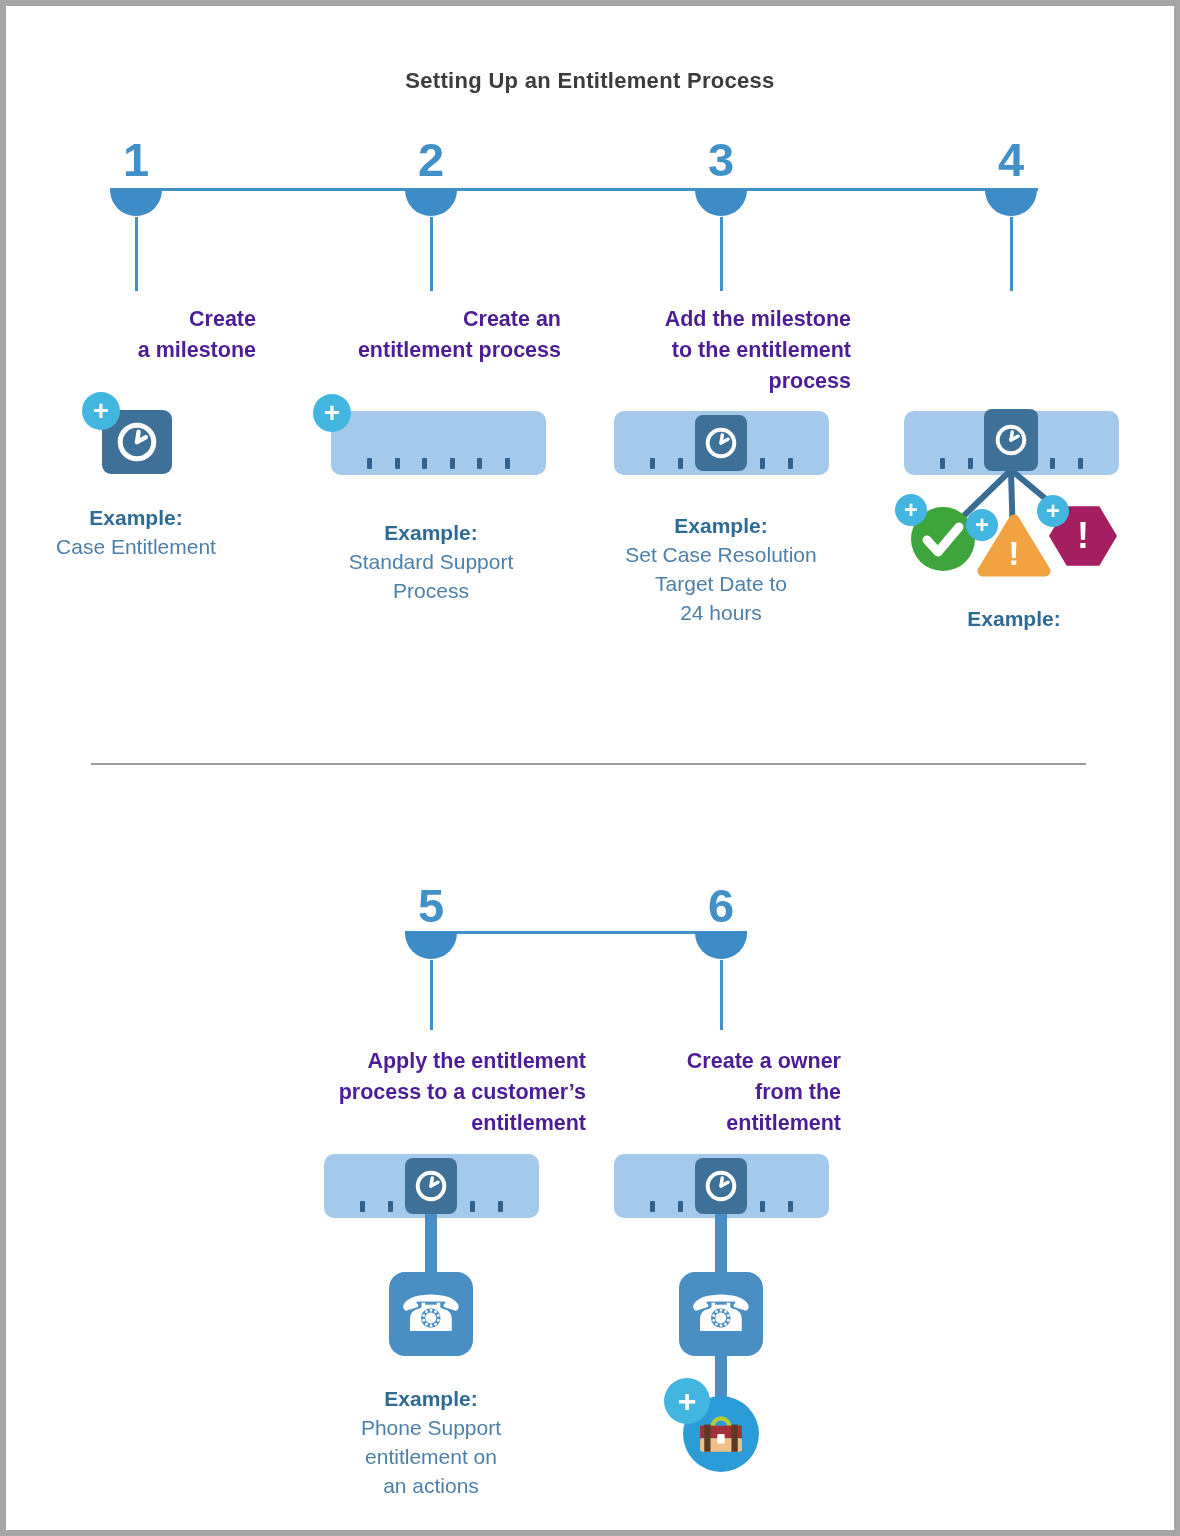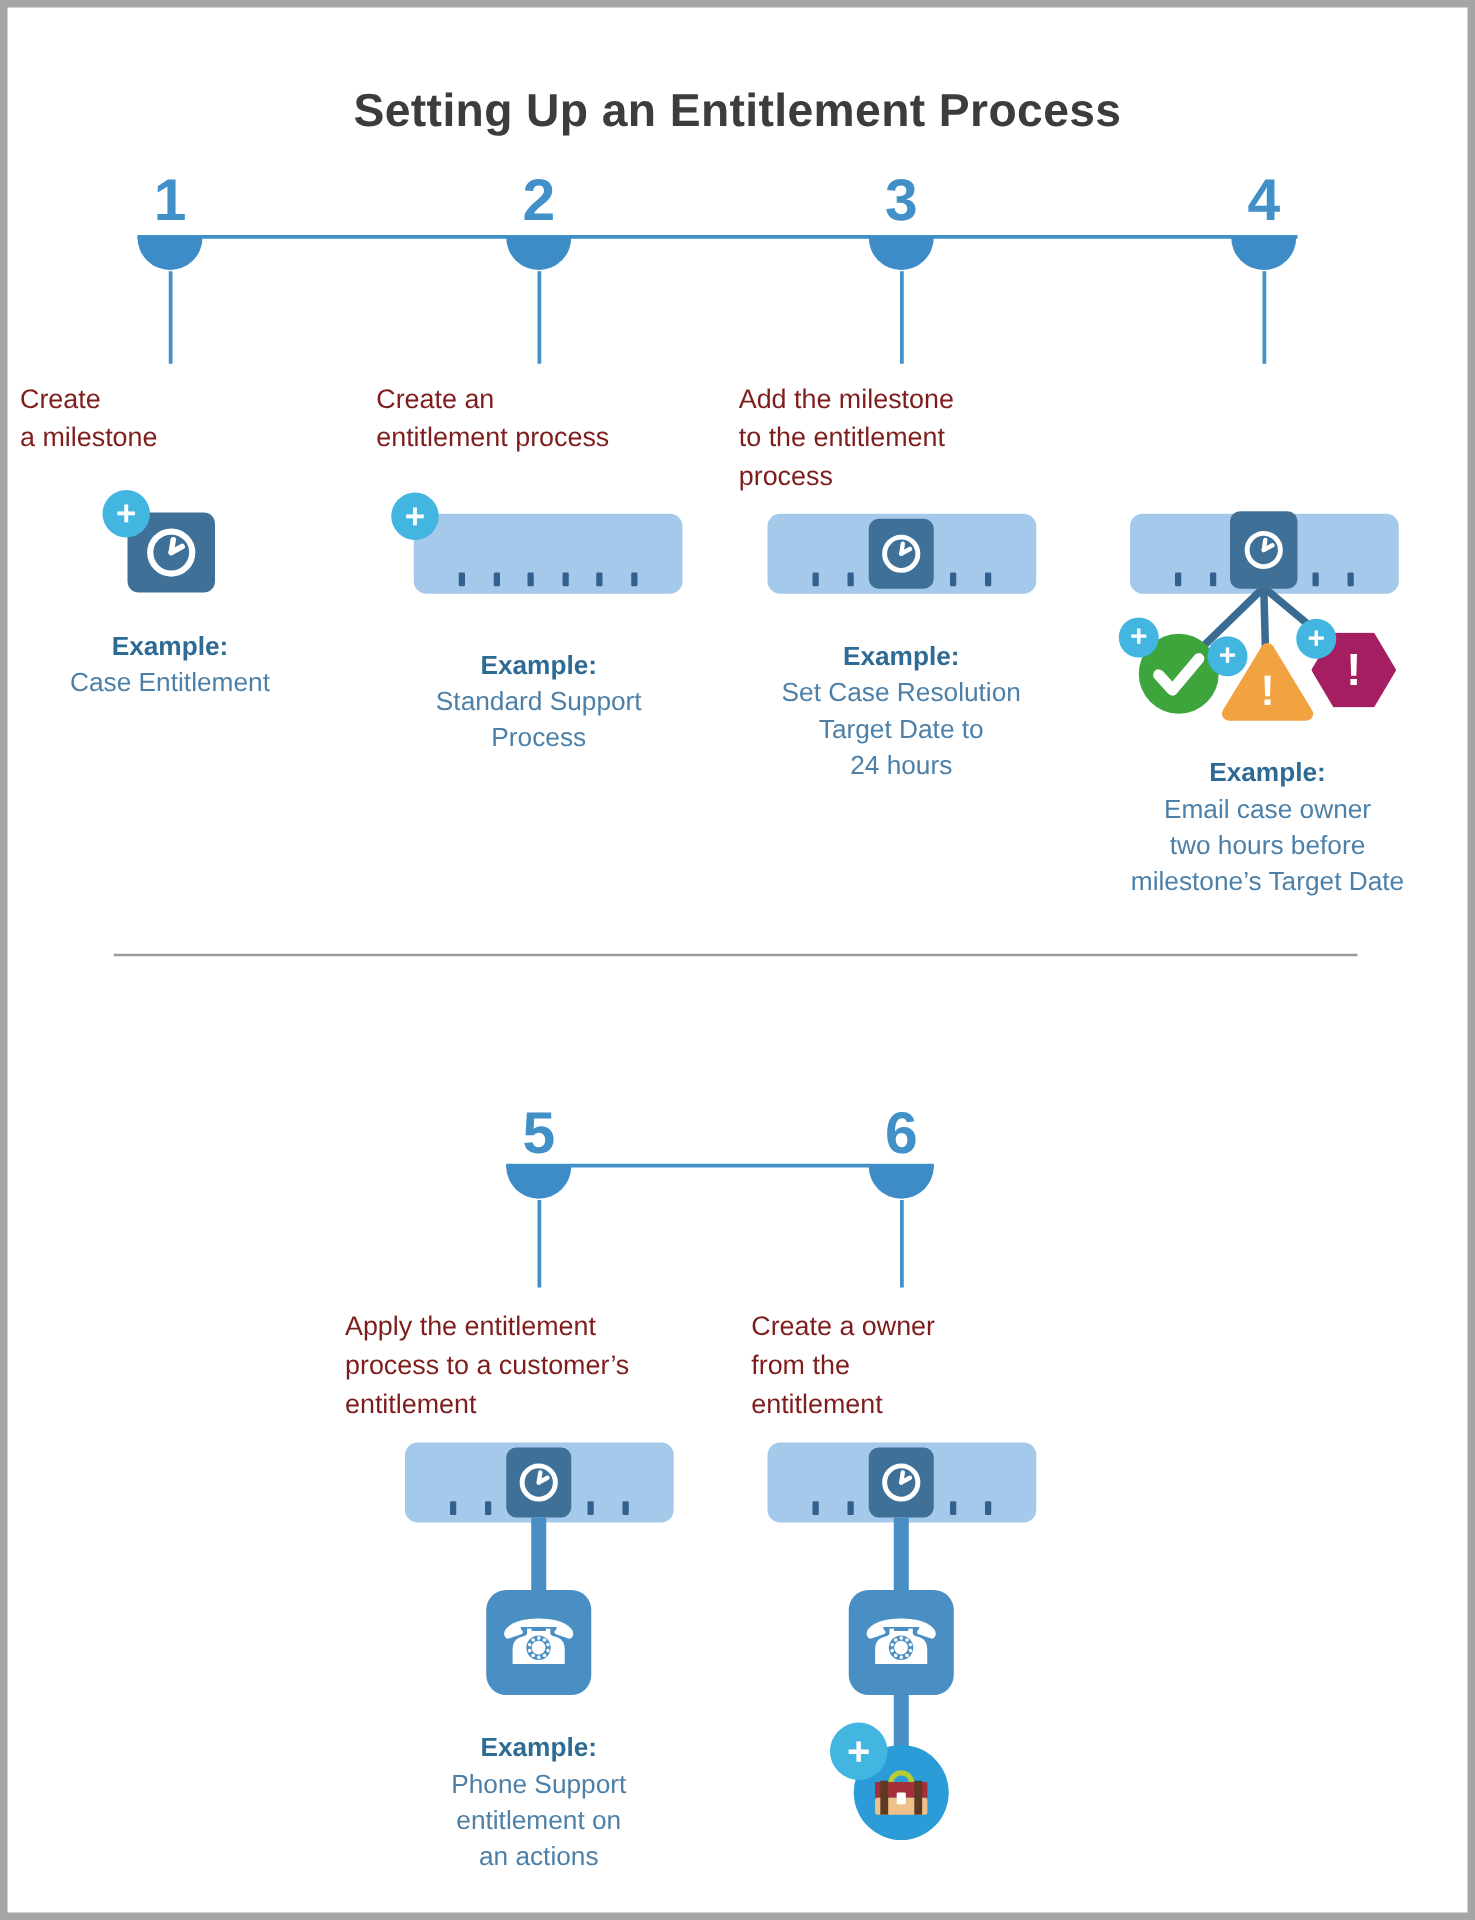--- a/index.html
+++ b/index.html
@@ -8,36 +8,36 @@
     width:1180px;height:1536px;
     box-sizing:border-box;
     border:6px solid #a5a5a5;
     background:#ffffff;
     font-family:"Liberation Sans", sans-serif;
     overflow:hidden;
   }
   .abs{position:absolute;}
   .section-title{
     width:100%;text-align:center;
-    font-size:37px;font-weight:bold;color:#3c3c3c;
+    font-size:22px;font-weight:bold;color:#3c3c3c;
     letter-spacing:.3px;
   }
   .step-number{
     width:100px;text-align:center;
     font-size:47px;font-weight:bold;color:#4190c8;
   }
   .hline{height:3px;background:#4190c8;}
   .vline{width:3px;background:#4190c8;}
   .half-dot{
     width:52px;height:27px;background:#3d8cc7;
     border-radius:0 0 60px 60px;
   }
   .step-title{
-    text-align:left;white-space:pre-line;
-    font-size:21.5px;font-weight:normal;color:#7f1d1d;
+    text-align:right;white-space:pre-line;
+    font-size:21.5px;font-weight:bold;color:#4c1d95;
     line-height:31px;
   }
   .example{text-align:center;font-size:21px;line-height:29px;}
   .ex-label{display:block;font-weight:bold;color:#2e6b94;}
   .ex-body{display:block;color:#4d80a8;white-space:pre-line;}
   .clock-sq{
     background:#3f7097;border-radius:9px;
     display:flex;align-items:center;justify-content:center;
   }
   .ruler{
@@ -189,23 +189,20 @@
 Process</span>
   </div>
   <div class="abs example" style="top:505px;left:595px;width:240px;">
     <span class="ex-label">Example:</span>
     <span class="ex-body">Set Case Resolution
 Target Date to
 24 hours</span>
   </div>
   <div class="abs example" style="top:598px;left:878px;width:260px;">
     <span class="ex-label">Example:</span>
-    <span class="ex-body">Email case owner
-two hours before
-milestone’s Target Date</span>
   </div>
 
   <div class="abs divider" style="top:757px;left:85px;width:995px;"></div>
 
 
   <div class="abs step-number" style="top:872px;left:375px;">5</div>
   <div class="abs step-number" style="top:872px;left:665px;">6</div>
 
   <div class="abs hline" style="top:925px;left:399px;width:342px;"></div>
   <div class="abs half-dot" style="top:926px;left:399px;"></div>

